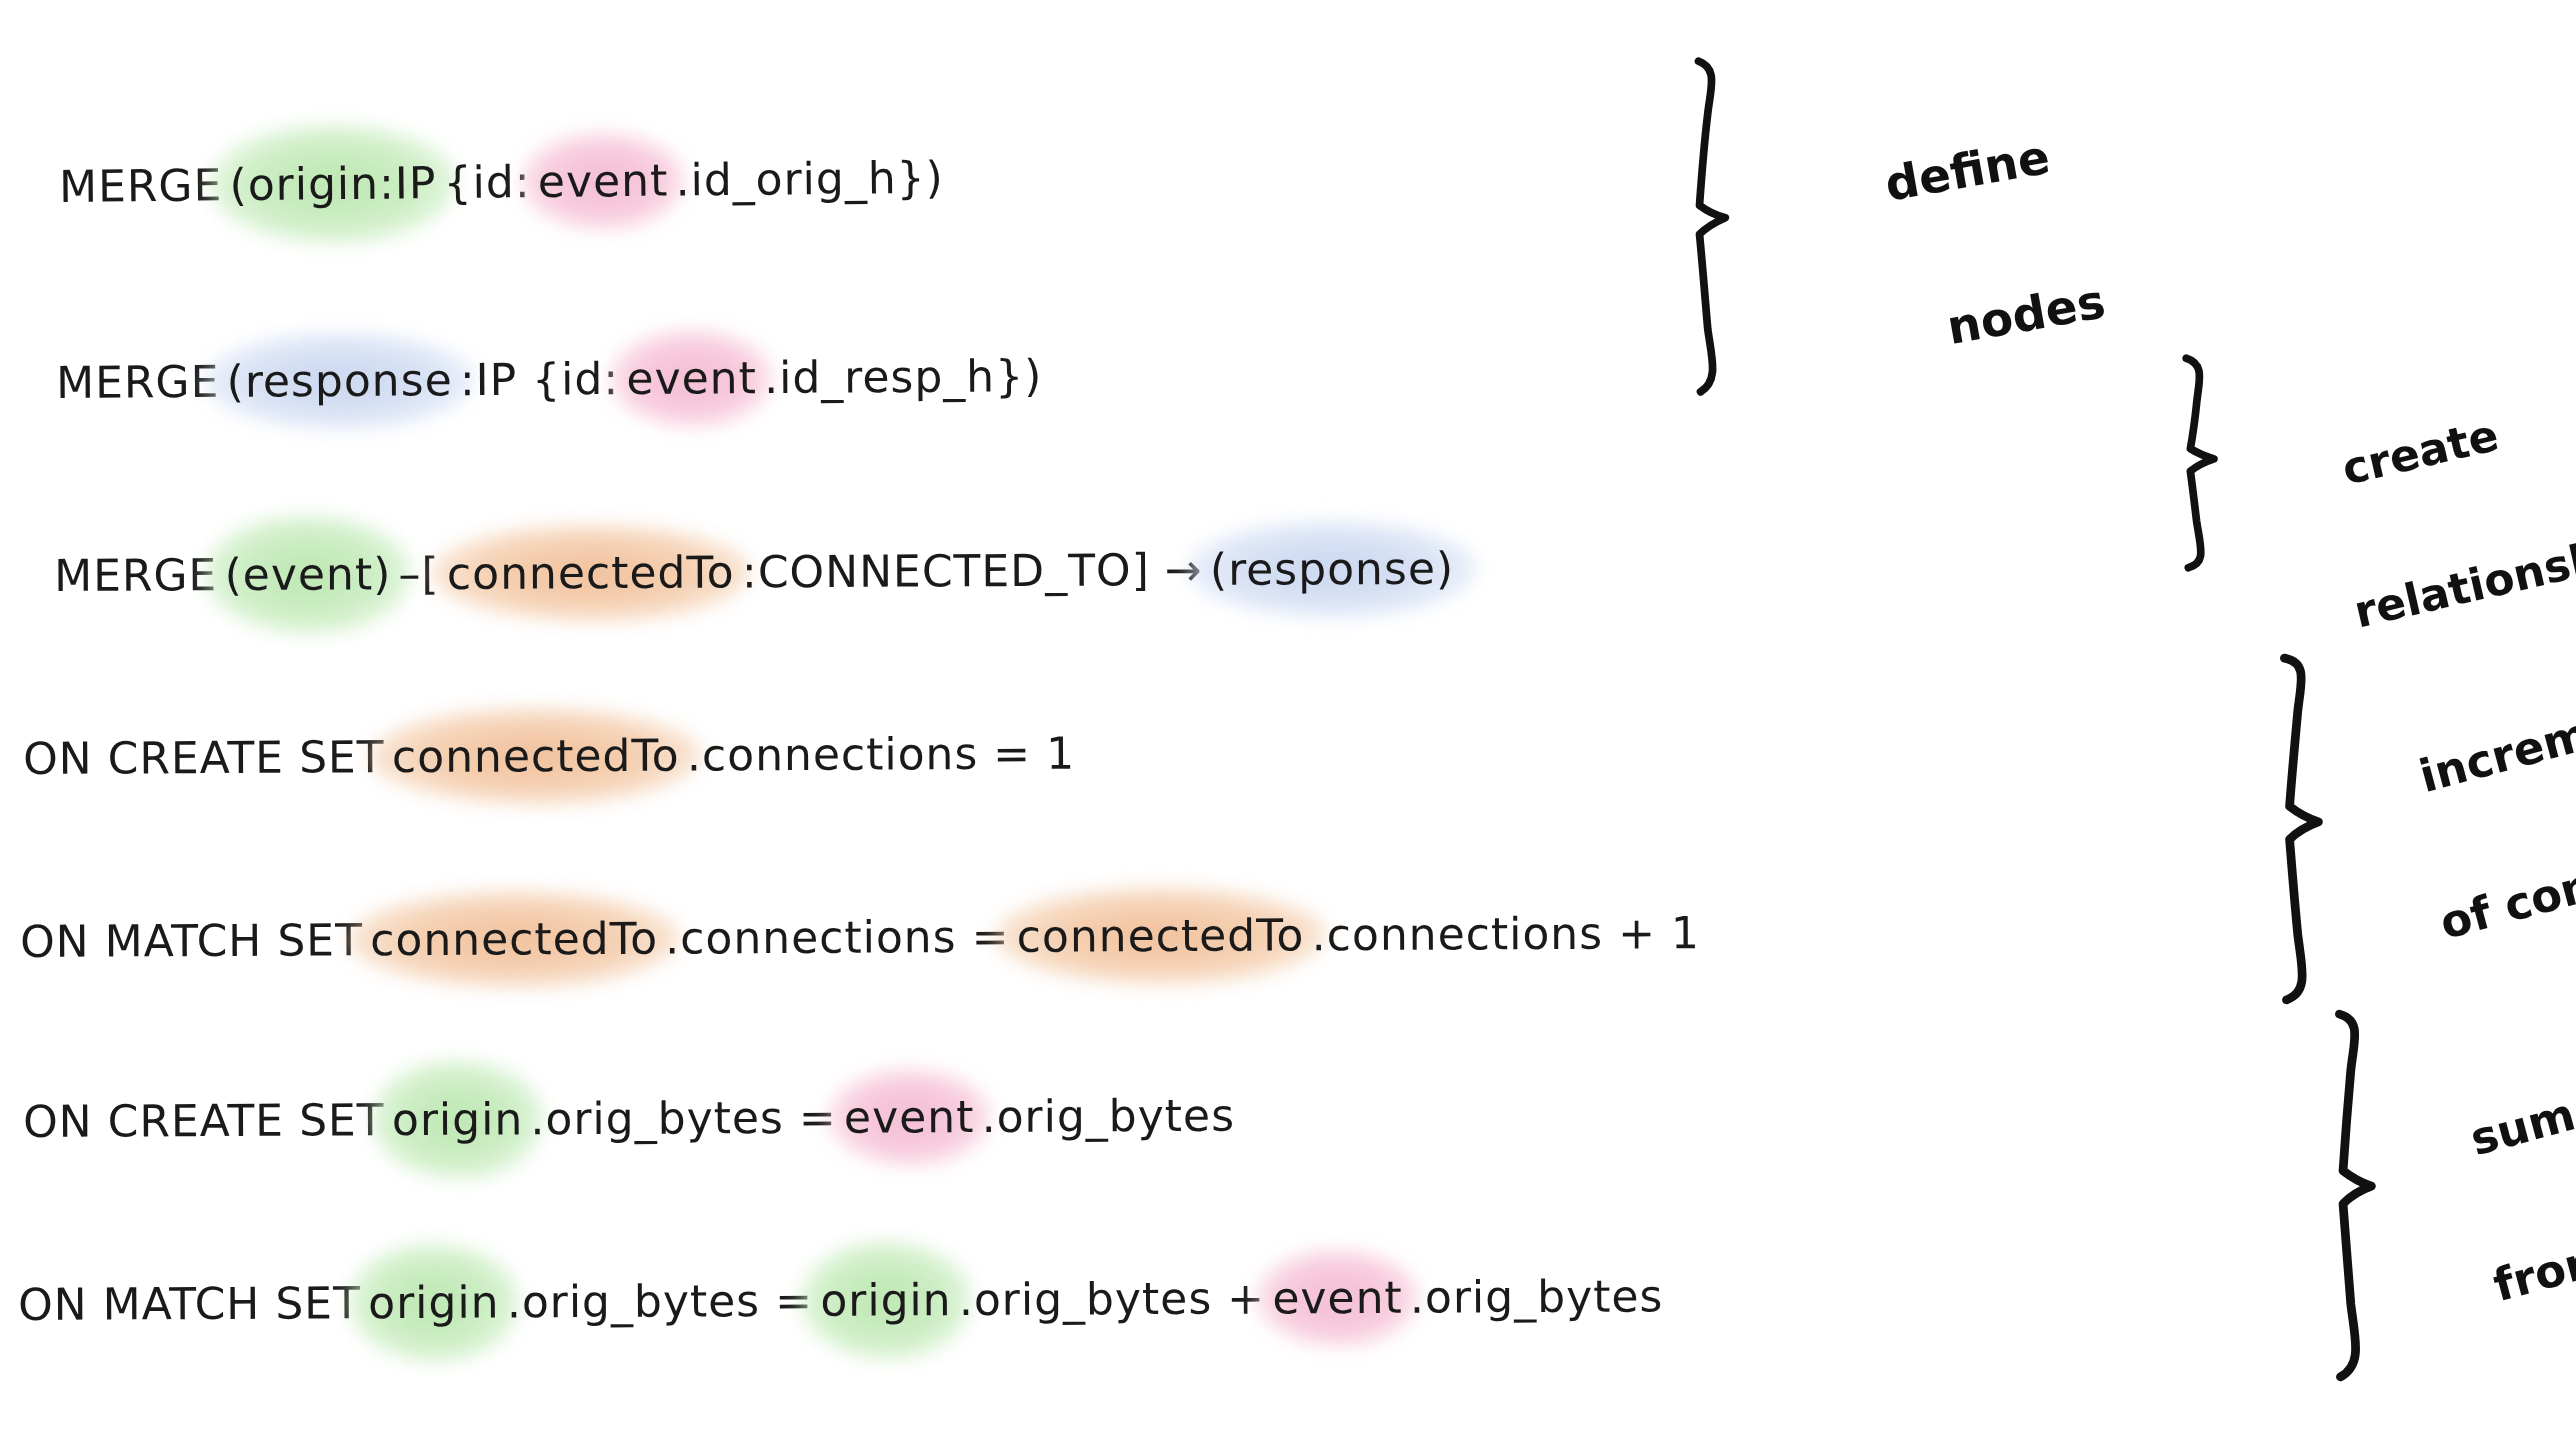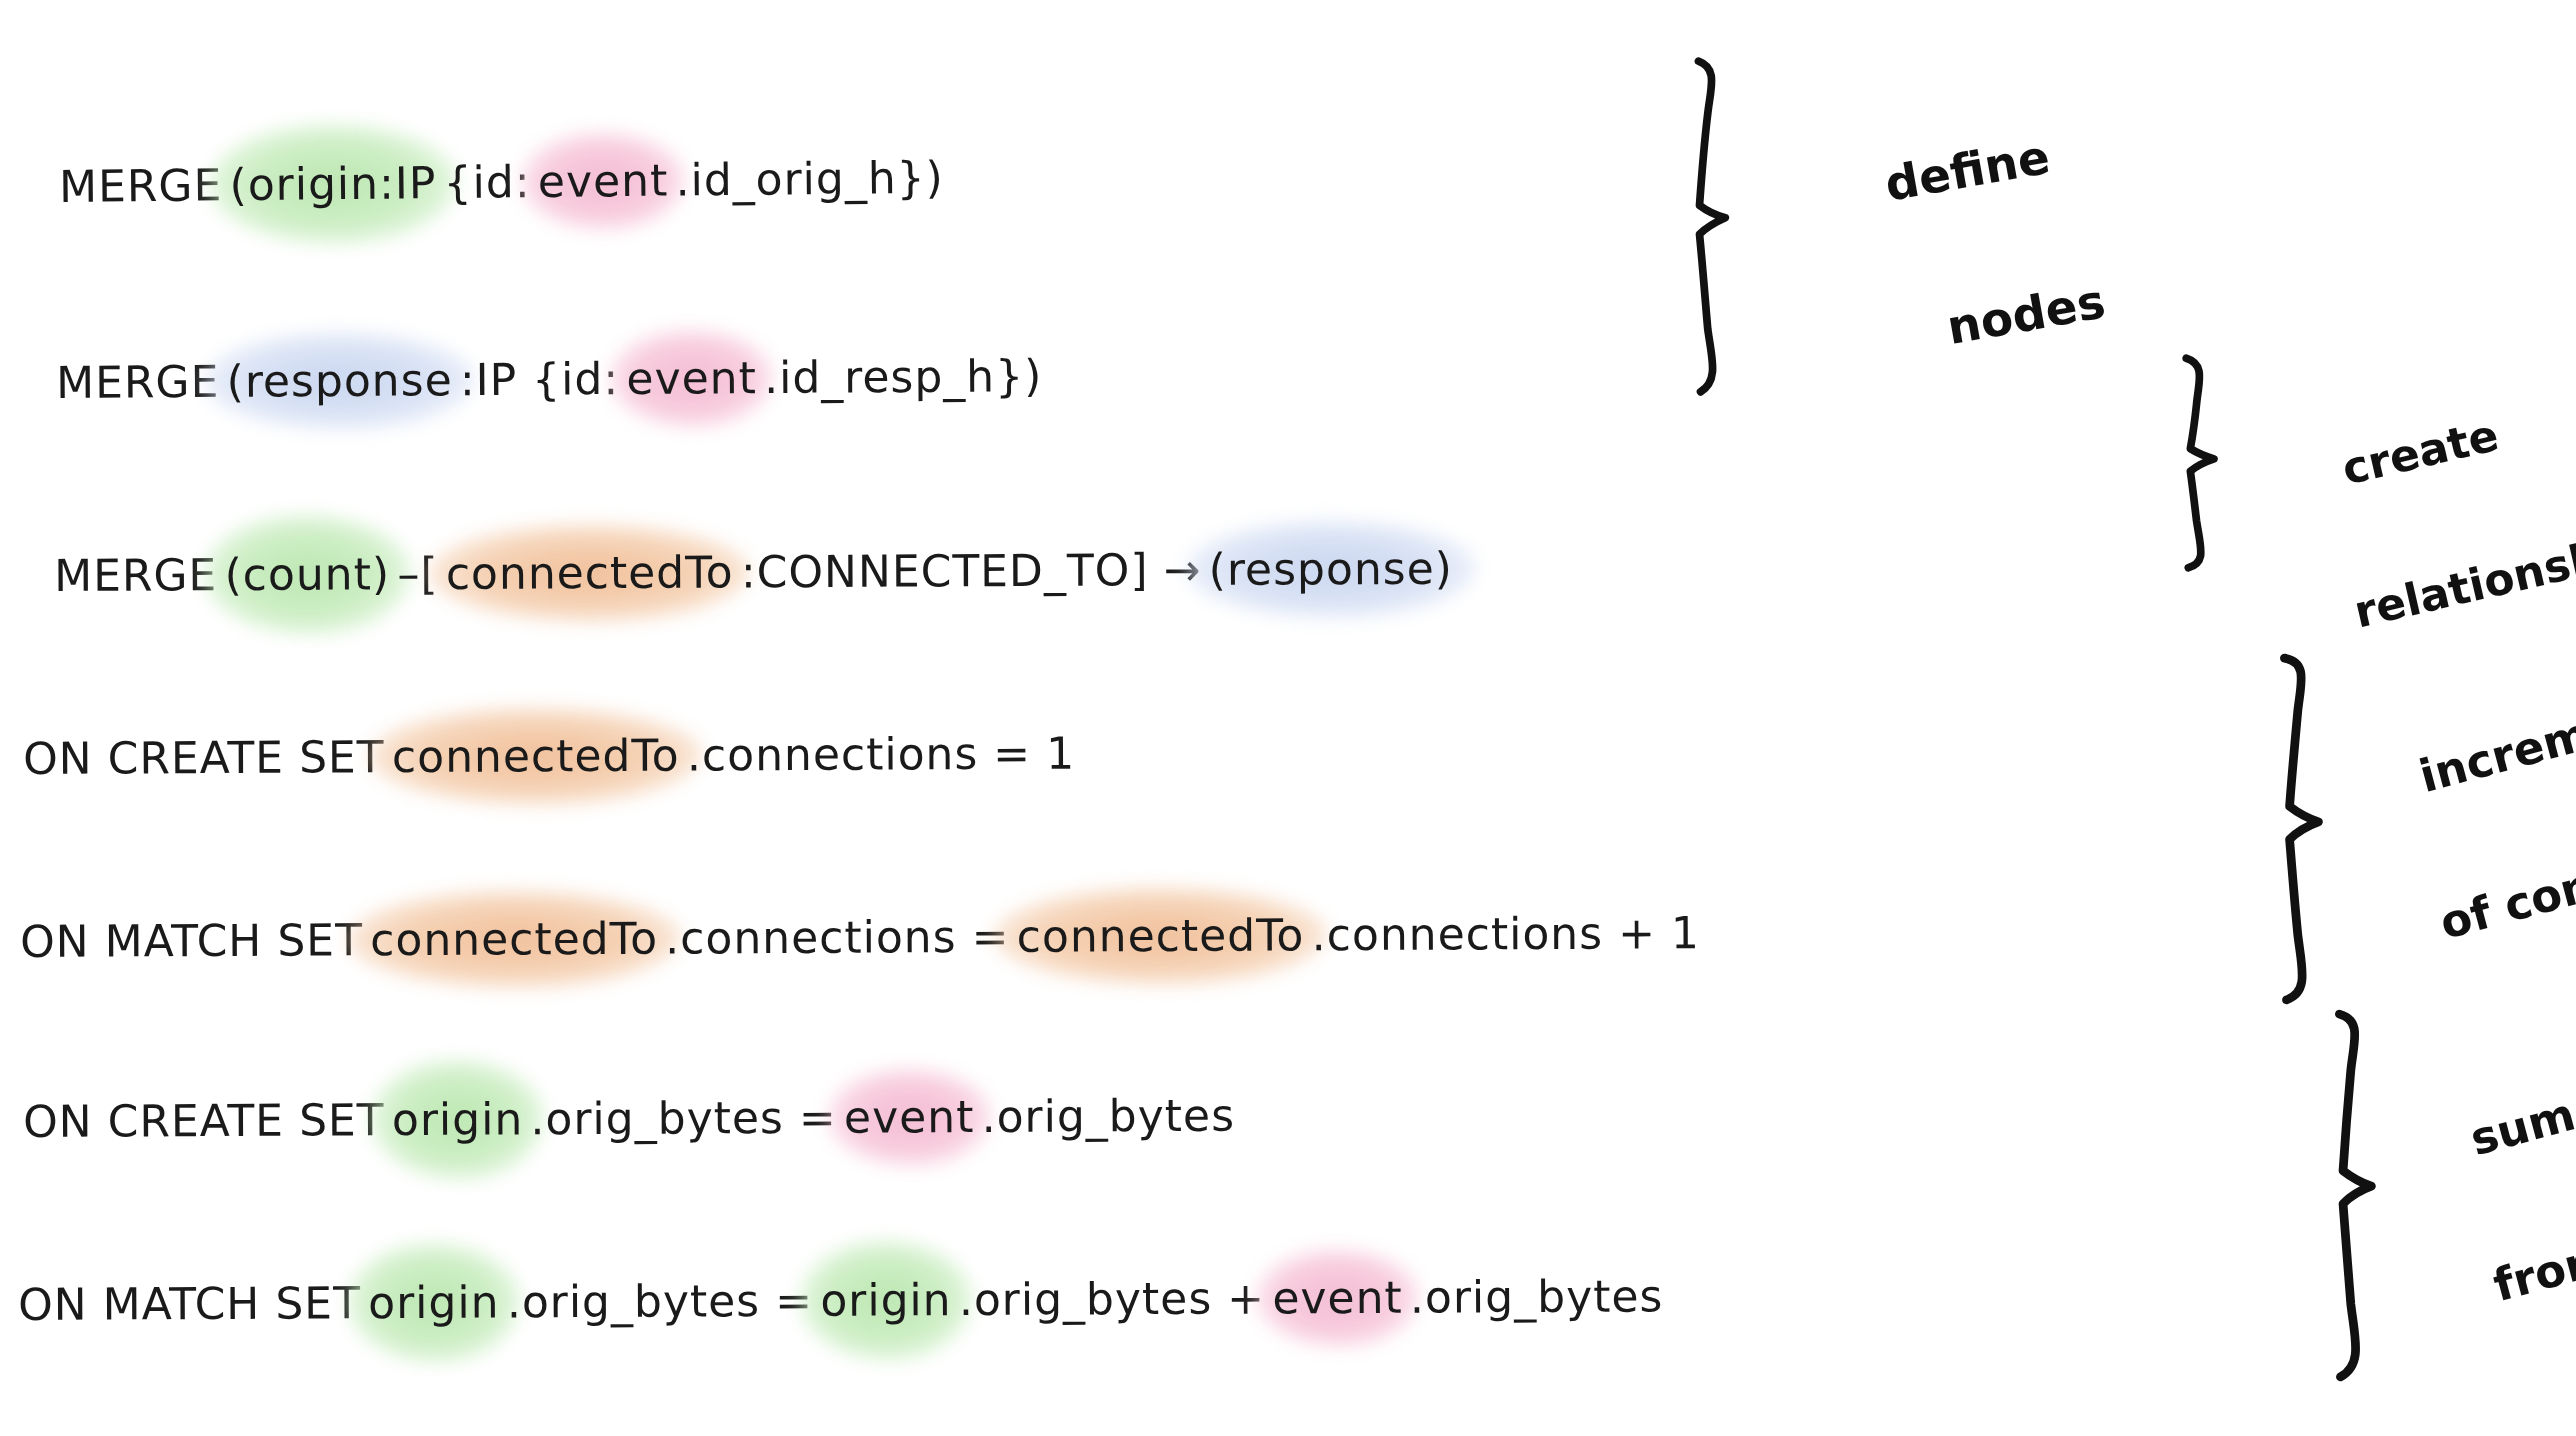--- a/index.html
+++ b/index.html
@@ -76,21 +76,21 @@
 
   <div class="code-line" style="left:57px; top:165px; transform: rotate(-0.6deg);">
     <span class="tok">MERGE </span><span class="hl hl-green tall">(origin:IP</span><span class="tok"> {id: </span><span class="hl hl-pink">event</span><span class="tok">.id_orig_h})</span>
   </div>
 
   <div class="code-line" style="left:54px; top:361px; transform: rotate(-0.4deg);">
     <span class="tok">MERGE </span><span class="hl hl-blue wide">(response</span><span class="tok">:IP {id: </span><span class="hl hl-pink">event</span><span class="tok">.id_resp_h})</span>
   </div>
 
   <div class="code-line" style="left:52px; top:554px; transform: rotate(-0.3deg);">
-    <span class="tok">MERGE </span><span class="hl hl-green tall">(count)</span><span class="tok">–[</span><span class="hl hl-orange">connectedTo</span><span class="tok">:CONNECTED_TO] → </span><span class="hl hl-blue wide">(response)</span>
+    <span class="tok">MERGE </span><span class="hl hl-green tall">(event)</span><span class="tok">–[</span><span class="hl hl-orange">connectedTo</span><span class="tok">:CONNECTED_TO] → </span><span class="hl hl-blue wide">(response)</span>
   </div>
 
   <div class="code-line" style="left:20.6px; top:737px; transform: rotate(-0.3deg);">
     <span class="tok">ON CREATE SET </span><span class="hl hl-orange wide">connectedTo</span><span class="tok">.connections = 1</span>
   </div>
 
   <div class="code-line" style="left:18px; top:920px; transform: rotate(-0.3deg);">
     <span class="tok">ON MATCH SET </span><span class="hl hl-orange wide">connectedTo</span><span class="tok">.connections = </span><span class="hl hl-orange wide">connectedTo</span><span class="tok">.connections + 1</span>
   </div>
 

